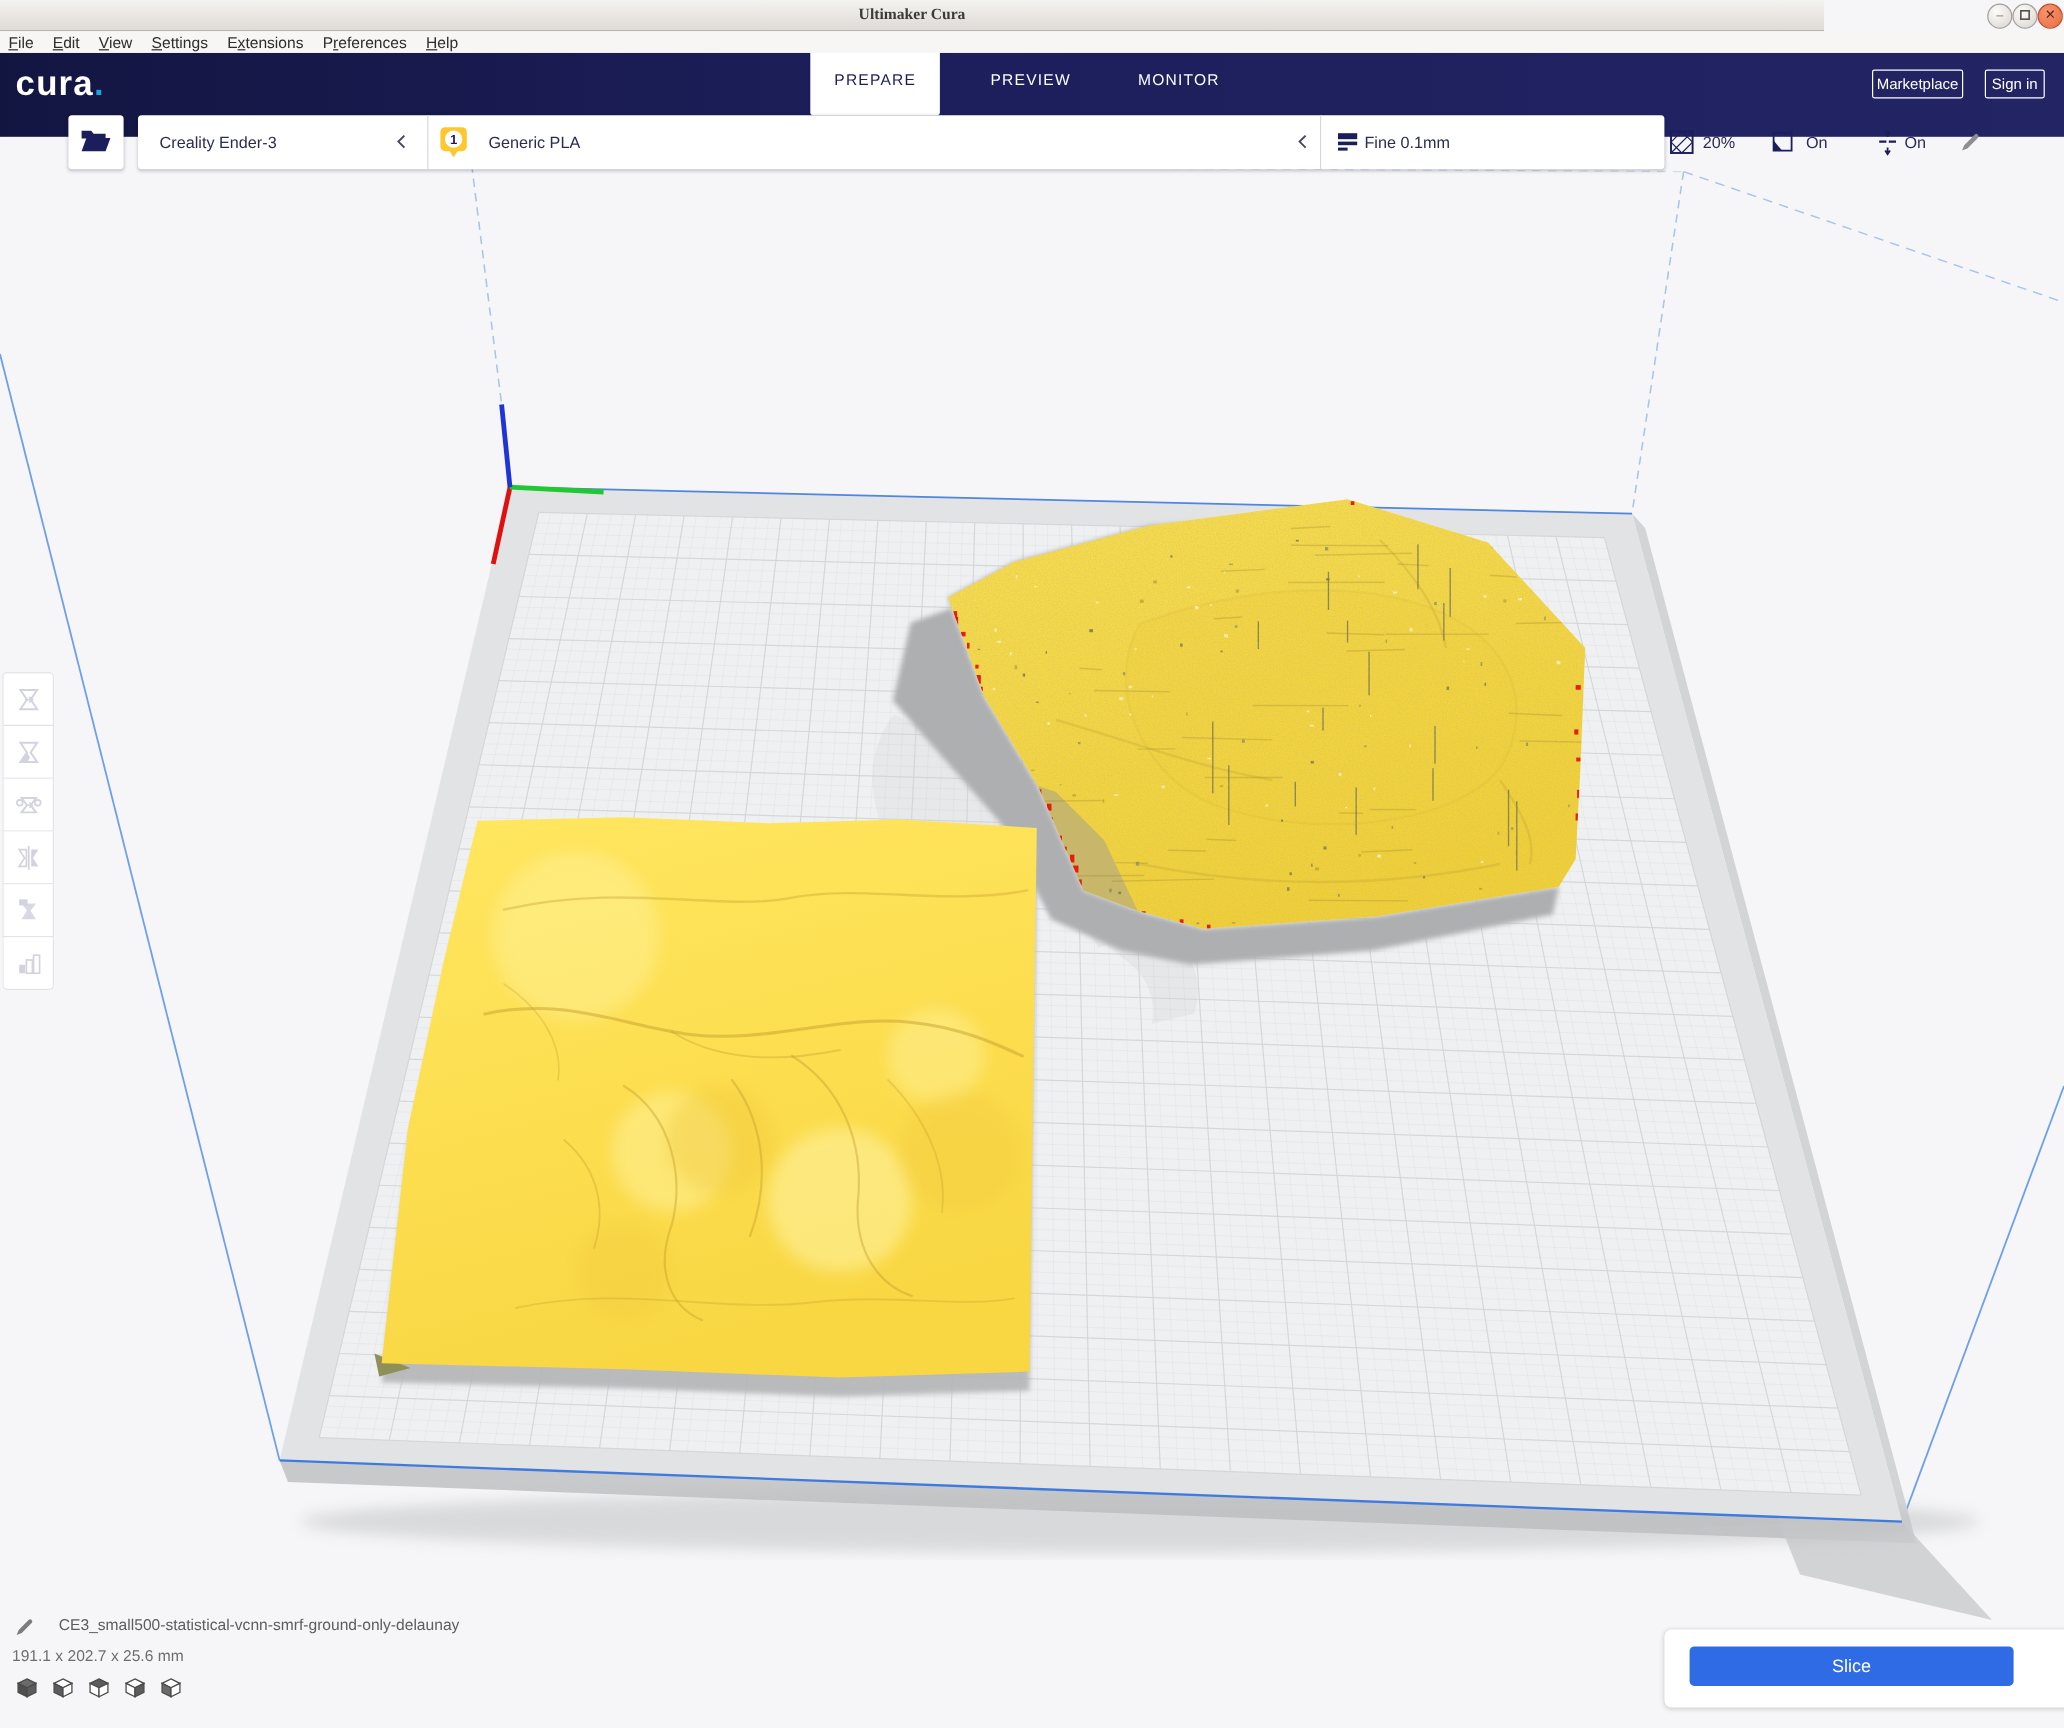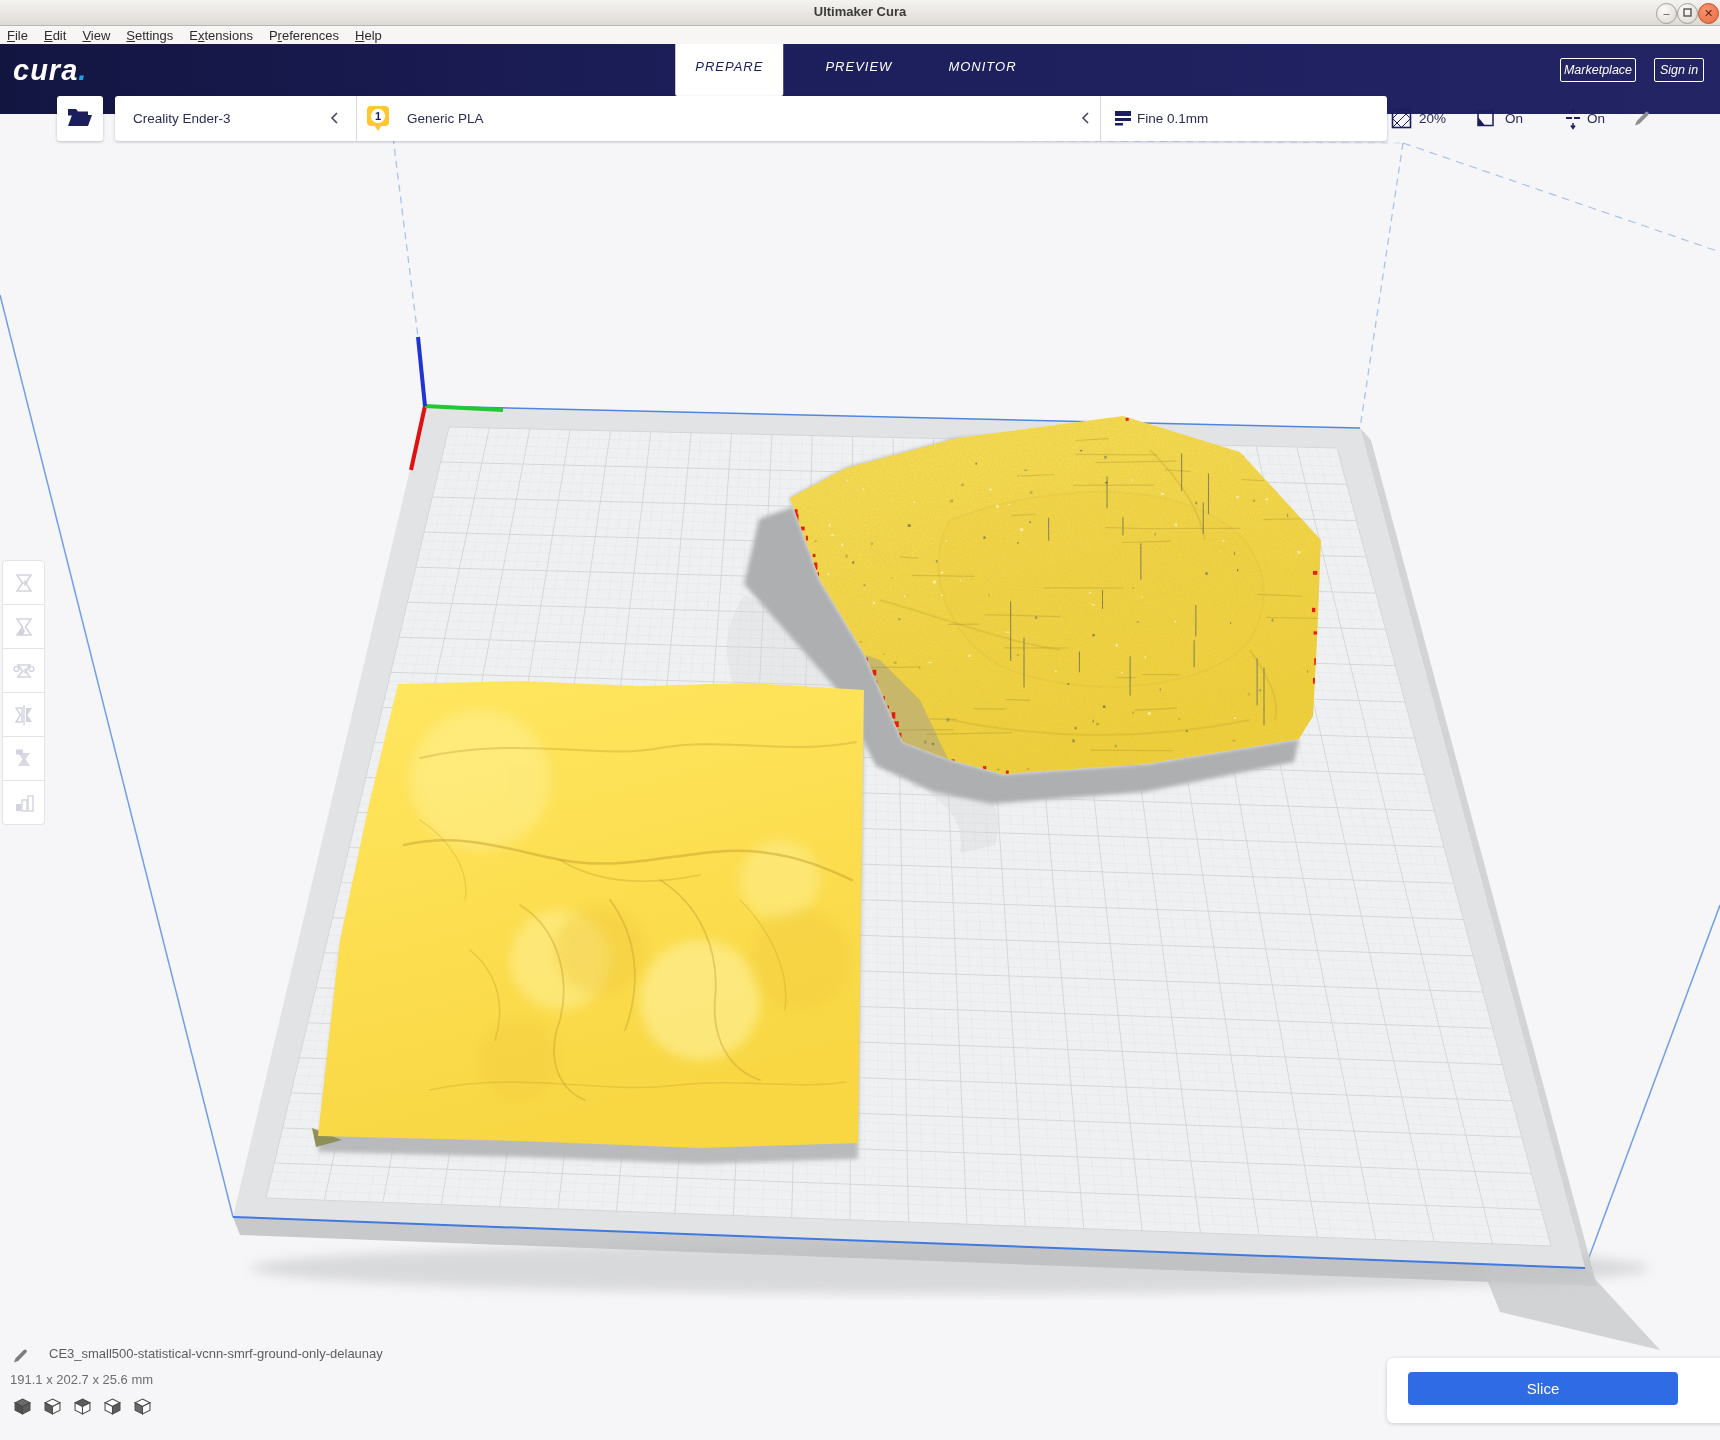--- a/index.html
+++ b/index.html
@@ -3,23 +3,23 @@
 <meta charset="utf-8">
 <style>
   html,body{margin:0;padding:0;}
   body{
     position:relative;width:1720px;height:1440px;overflow:hidden;
     background:#f6f6f8;font-family:"Liberation Sans",sans-serif;
     -webkit-font-smoothing:antialiased;
   }
   
   .titlebar{
-    position:absolute;left:0;top:0;width:1720px;height:25px;
+    position:absolute;left:0;top:0;width:1520px;height:25px;
     background:linear-gradient(#f5f3f1,#dedad5);
-    border-bottom:1px solid #bab5b0;z-index:9;
+    border-bottom:1px solid #bab5b0;z-index:9;font-family:Liberation Serif, serif;
   }
   .titlebar .title{
     position:absolute;left:0;right:0;top:4px;text-align:center;
     font-size:13px;font-weight:bold;color:#3c3b37;
   }
   .winbtn{position:absolute;top:3px;width:19px;height:19px;border-radius:50%;
     background:radial-gradient(circle at 35% 30%,#fdfcfb,#d8d4cf);
     border:1px solid #a49e97;color:#58524b;font-size:11px;line-height:18px;text-align:center;}
   .winbtn.close{background:radial-gradient(circle at 35% 30%,#f7936f,#ea6c41);border-color:#bb4d28;color:#5c2713;}
   .winbtn svg{display:block;margin:4px auto 0;}
@@ -27,21 +27,20 @@
   .menubar{
     position:absolute;left:0;top:26px;width:1720px;height:18px;
     background:#f7f6f5;z-index:9;display:flex;align-items:center;gap:16px;
     padding-left:7px;font-size:13px;color:#2d2d2d;
   }
   .menu-item{cursor:default;}
   
   .header{
     position:absolute;left:0;top:44px;width:1720px;height:70px;z-index:8;
     background:linear-gradient(90deg,#131541,#1d1f5c 45%,#222464);
-    font-style:italic;
   }
   .logo{position:absolute;left:13px;top:10px;font-size:29px;font-weight:800;color:#ffffff;letter-spacing:1px;}
   .logo .dot{color:#1ca2e0;}
   .tabs{position:absolute;left:50%;top:9px;transform:translateX(-52%);display:flex;align-items:center;gap:28px;height:27px;}
   .tab{color:#fff;font-size:13px;letter-spacing:1px;padding:6px 14px;border-radius:2px;}
   .tab.active{background:#fff;color:#1b1d5c;padding:22px 20px;font-weight:500;}
   .hdr-btn{position:absolute;top:14px;height:22px;border:1px solid #ffffff;border-radius:2px;
     color:#fff;font-size:12.5px;line-height:22px;padding:0 0;background:transparent;}
   
   .card{position:absolute;top:96px;height:45px;background:#fff;border-radius:3px;

